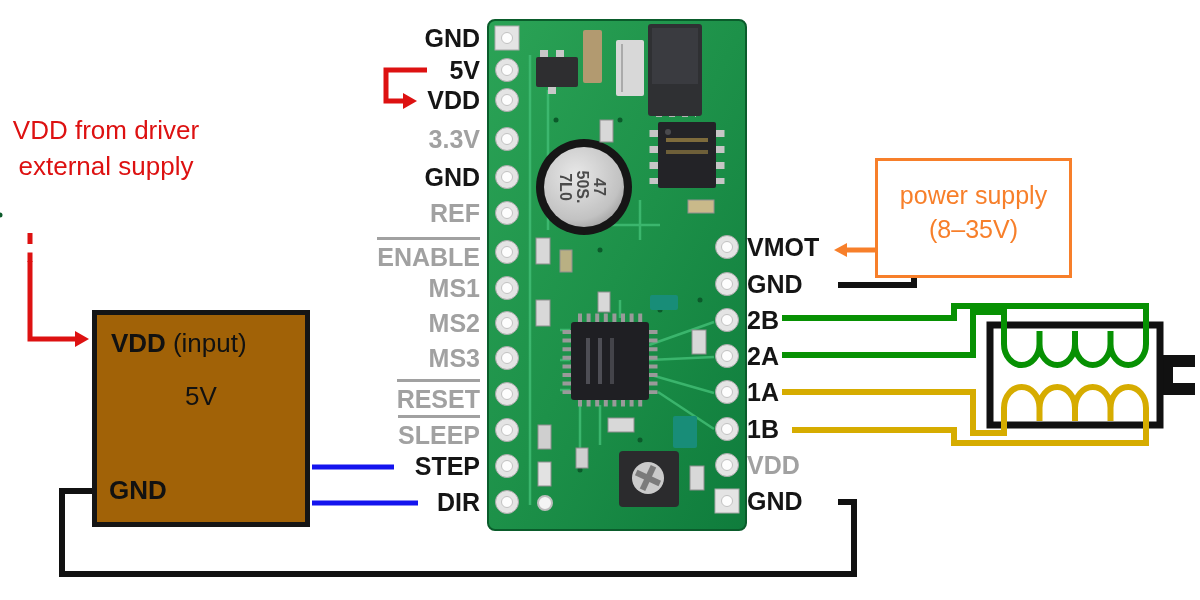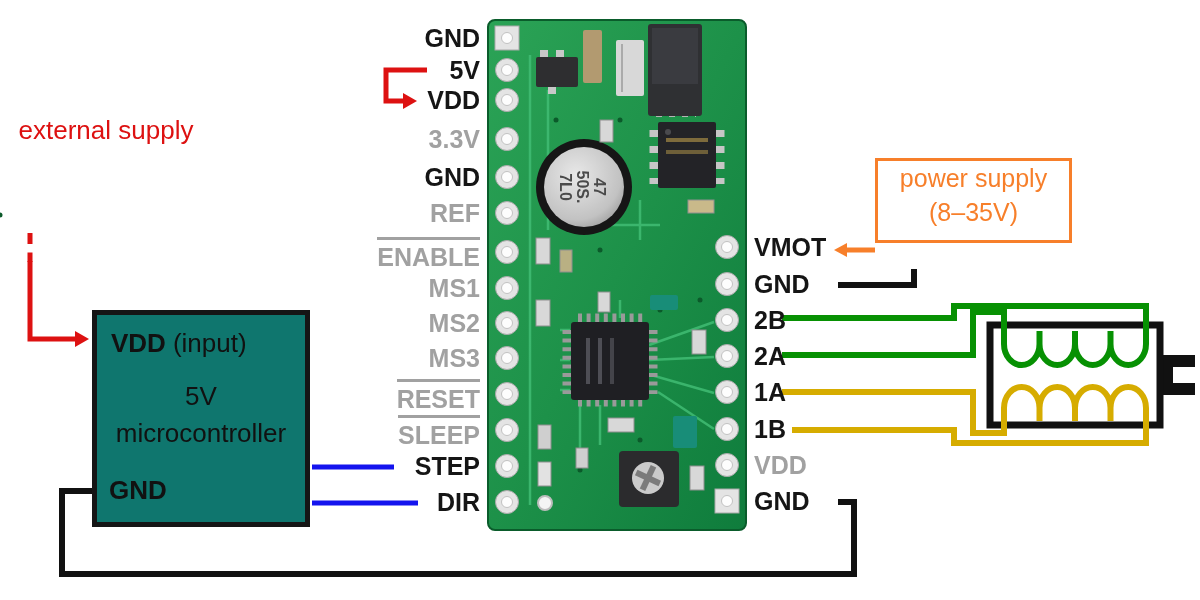--- a/index.html
+++ b/index.html
@@ -5,43 +5,43 @@
   html,body{margin:0;padding:0;background:#ffffff;}
   #stage{position:relative;width:1200px;height:600px;background:#ffffff;overflow:hidden;
          font-family:"Liberation Sans",sans-serif;}
   #gfx{position:absolute;left:0;top:0;}
 
   
   #pin-labels{position:absolute;left:0;top:0;width:1200px;height:600px;pointer-events:none;}
   .pin{position:absolute;height:30px;line-height:30px;font-weight:bold;font-size:25px;
        color:var(--ink);white-space:nowrap;}
   .pin.left{right:720px;text-align:right;}
-  .pin.right{left:747px;text-align:center;padding-left:7px;}
+  .pin.right{left:747px;text-align:center;}
   .pin.muted{color:var(--muted);}
   .ov{display:inline-block;line-height:1.04;border-top:3px solid currentColor;padding-top:4px;}
 
   
   #annotation{position:absolute;left:2px;top:112px;width:208px;text-align:center;
               font-size:26px;line-height:36px;color:var(--red);}
   #annotation .bold{font-weight:bold;}
 
   
   #micro{position:absolute;left:92px;top:310px;width:218px;height:217px;
-         border:5px solid var(--ink);background:#0f766e;box-sizing:border-box;}
+         border:5px solid var(--ink);background:#a16207;box-sizing:border-box;}
   #micro .m-vdd{position:absolute;left:14px;top:13px;font-size:26px;color:#111;}
   #micro .m-vdd b{font-weight:bold;}
   #micro .m-vdd span{margin-left:7px;font-weight:normal;}
   #micro .m-line1{position:absolute;left:0;top:66px;width:100%;text-align:center;font-size:26px;color:#111;}
   #micro .m-line2{position:absolute;left:0;top:103px;width:100%;text-align:center;font-size:26px;color:#111;}
   #micro .m-gnd{position:absolute;left:12px;top:160px;font-size:26px;font-weight:bold;color:#111;}
 
   
-  #psu{position:absolute;left:875px;top:158px;width:197px;height:85px;box-sizing:border-box;
+  #psu{position:absolute;left:875px;top:158px;width:197px;height:120px;box-sizing:border-box;
        border:3px solid var(--orange);color:var(--orange);font-size:25px;line-height:34px;
-       text-align:center;background:#fff;}
+       text-align:center;padding-top:17px;background:#fff;}
 </style>
 </head>
 <body>
 
 <div id="stage">
 
   <svg id="gfx" width="1200" height="600" viewBox="0 0 1200 600">
     <defs>
       <linearGradient id="pcbGrad" x1="0" y1="0" x2="1" y2="1">
         <stop offset="0" stop-color="#2ba356"></stop>
@@ -225,20 +225,21 @@
       <path d="M782,392 H973 V433 H1004 V421 v-13 a17.7,21 0 0 1 35.5,0 v13 v-13 a17.7,21 0 0 1 35.5,0 v13 v-13 a17.7,21 0 0 1 35.5,0 v13 v-13 a17.7,21 0 0 1 35.5,0 v13" stroke="var(--yellow)" stroke-width="6"></path>
       <path d="M792,430 H954 V443 H1146 V421" stroke="var(--yellow)" stroke-width="6"></path>
     </g>
 
     <polygon points="403,93 403,109 417,101" fill="var(--red)"></polygon>
     <polygon points="75,331 75,347 89,339" fill="var(--red)"></polygon>
     <polygon points="847,243 847,257 834,250" fill="var(--orange)"></polygon>
   </svg>
 
   <div id="annotation">
+    <div>VDD from driver</div>
     <div>external supply</div>
   </div>
 
   <div id="pin-labels">
       <div class="pin left" style="top: 23px;"><span>GND</span></div>
       <div class="pin left" style="top: 55px;"><span>5V</span></div>
       <div class="pin left" style="top: 85px;"><span>VDD</span></div>
       <div class="pin left muted" style="top: 124px; margin-left: 48px;"><span>3.3V</span></div>
       <div class="pin left" style="top: 162px;"><span>GND</span></div>
       <div class="pin left muted" style="top: 198px; text-align: right;"><span>REF</span></div>
@@ -258,21 +259,20 @@
       <div class="pin right" style="top: 414px;"><span>1B</span></div>
       <div class="pin right muted" style="top: 450px;"><span>VDD</span></div>
       <div class="pin right" style="top: 486px;"><span>GND</span></div>
     </div>
 
   <div id="micro">
     <div class="m-vdd">
       <b>VDD</b><span>(input)</span>
     </div>
     <div class="m-line1">5V</div>
-    <div class="m-line2">microcontroller</div>
     <div class="m-gnd">GND</div>
   </div>
 
   <div id="psu">
     <div>power supply</div>
     <div>(8–35V)</div>
   </div>
 
 </div>
 

